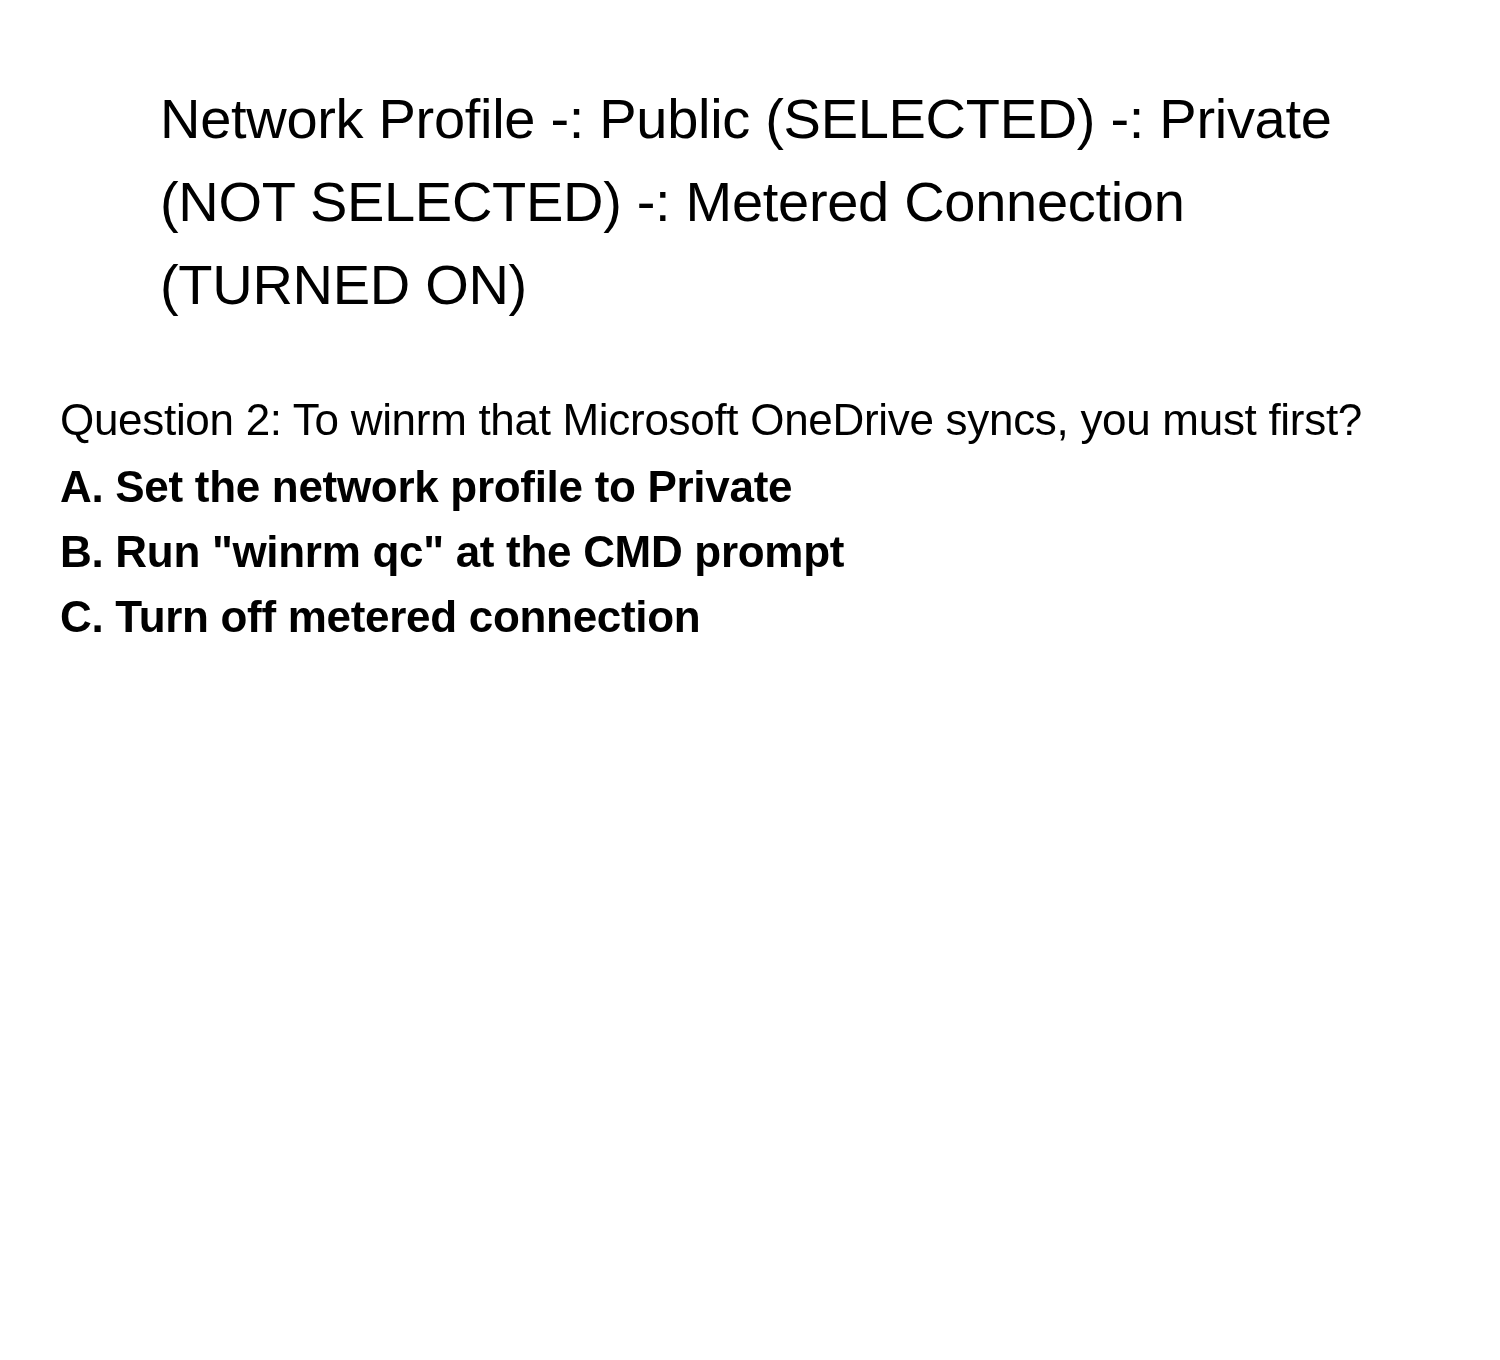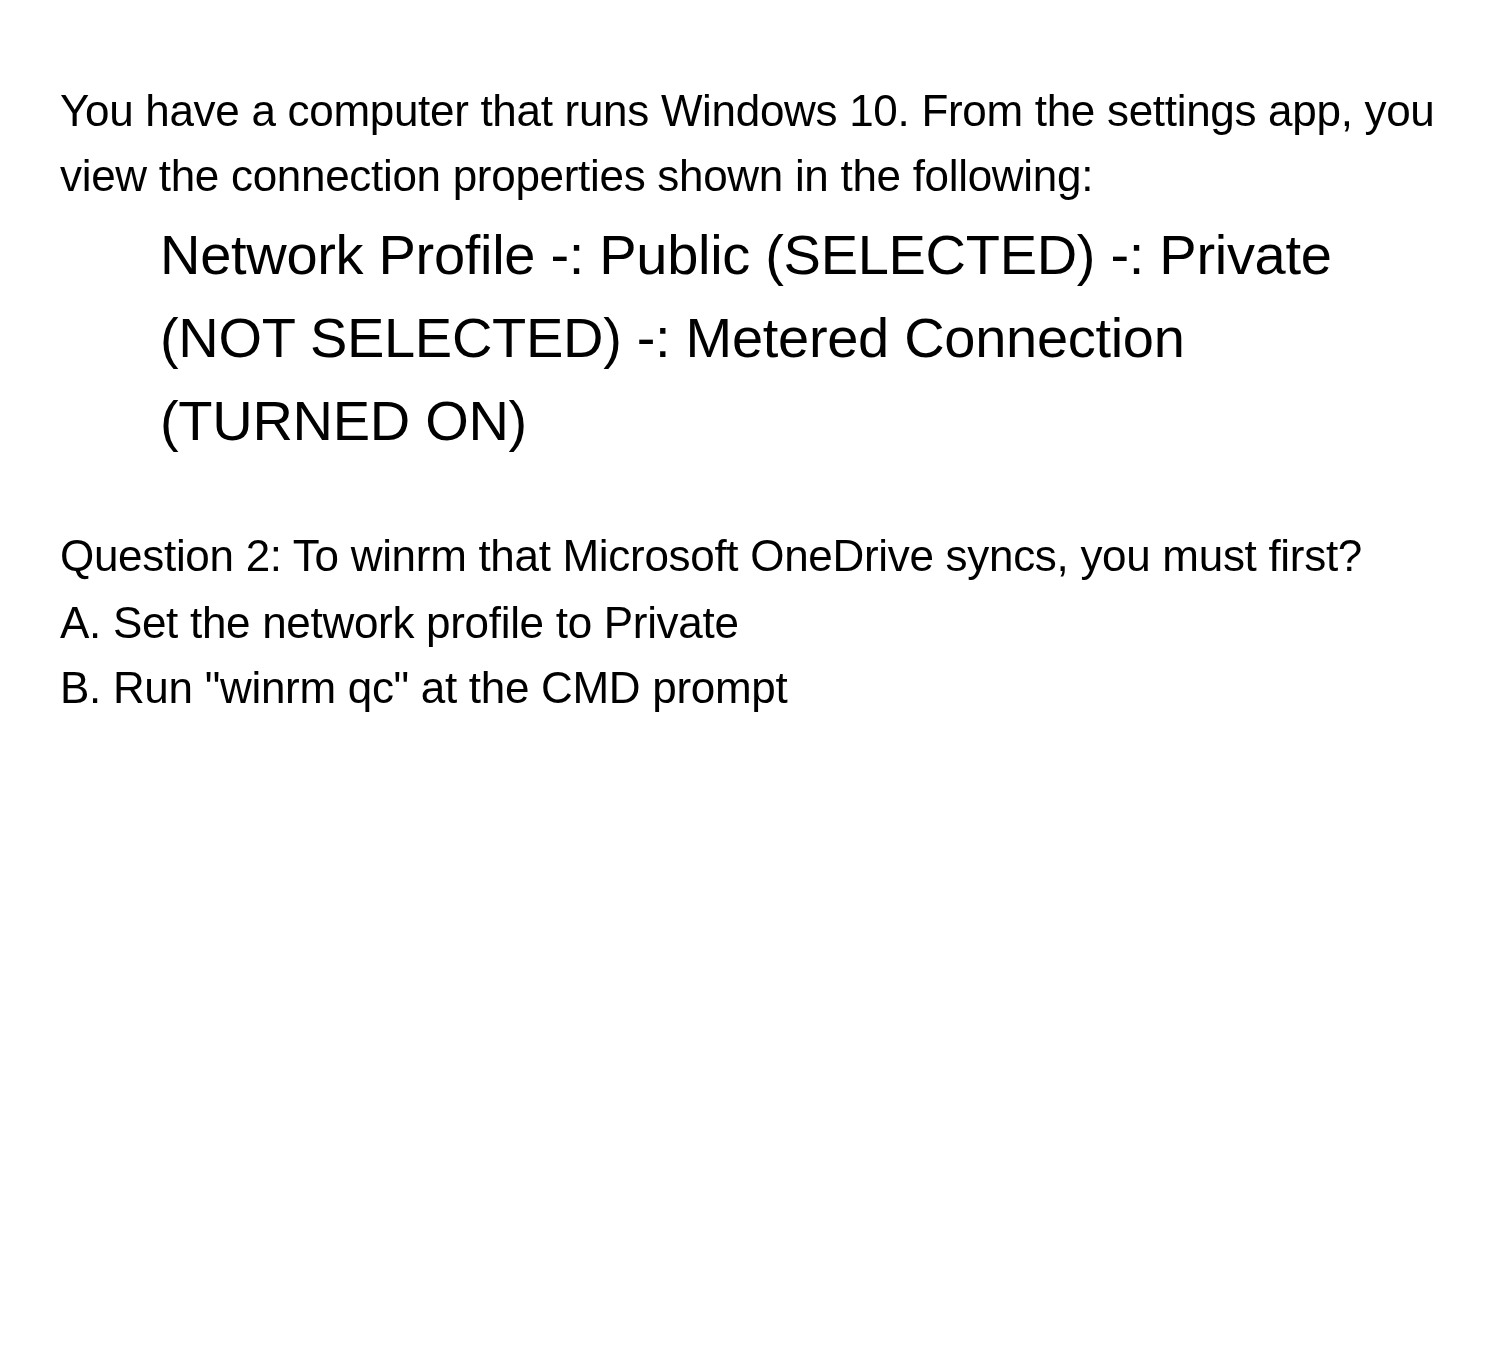--- a/index.html
+++ b/index.html
@@ -31,24 +31,25 @@
       line-height: 1.48;
       letter-spacing: -0.3px;
     }
     .q2 {
       margin-bottom: 2px;
     }
     .option {
       font-size: 44px;
       line-height: 1.48;
       letter-spacing: -0.3px;
+      font-weight: bold;
     }
   </style>
 </head>
 <body>
 
 <div class="page">
-  <p class="intro">You have a computer that runs Windows 10. From the settings app, you view the connection properties shown in the following:</p>
   <p class="indented">Network Profile -: Public (SELECTED) -: Private (NOT SELECTED) -: Metered Connection (TURNED ON)</p>
   <p class="question q2">Question 2: To winrm that Microsoft OneDrive syncs, you must first?</p>
   <p class="option">A. Set the network profile to Private</p>
   <p class="option">B. Run "winrm qc" at the CMD prompt</p>
+  <p class="option">C. Turn off metered connection</p>
 </div>
 
 </body></html>

